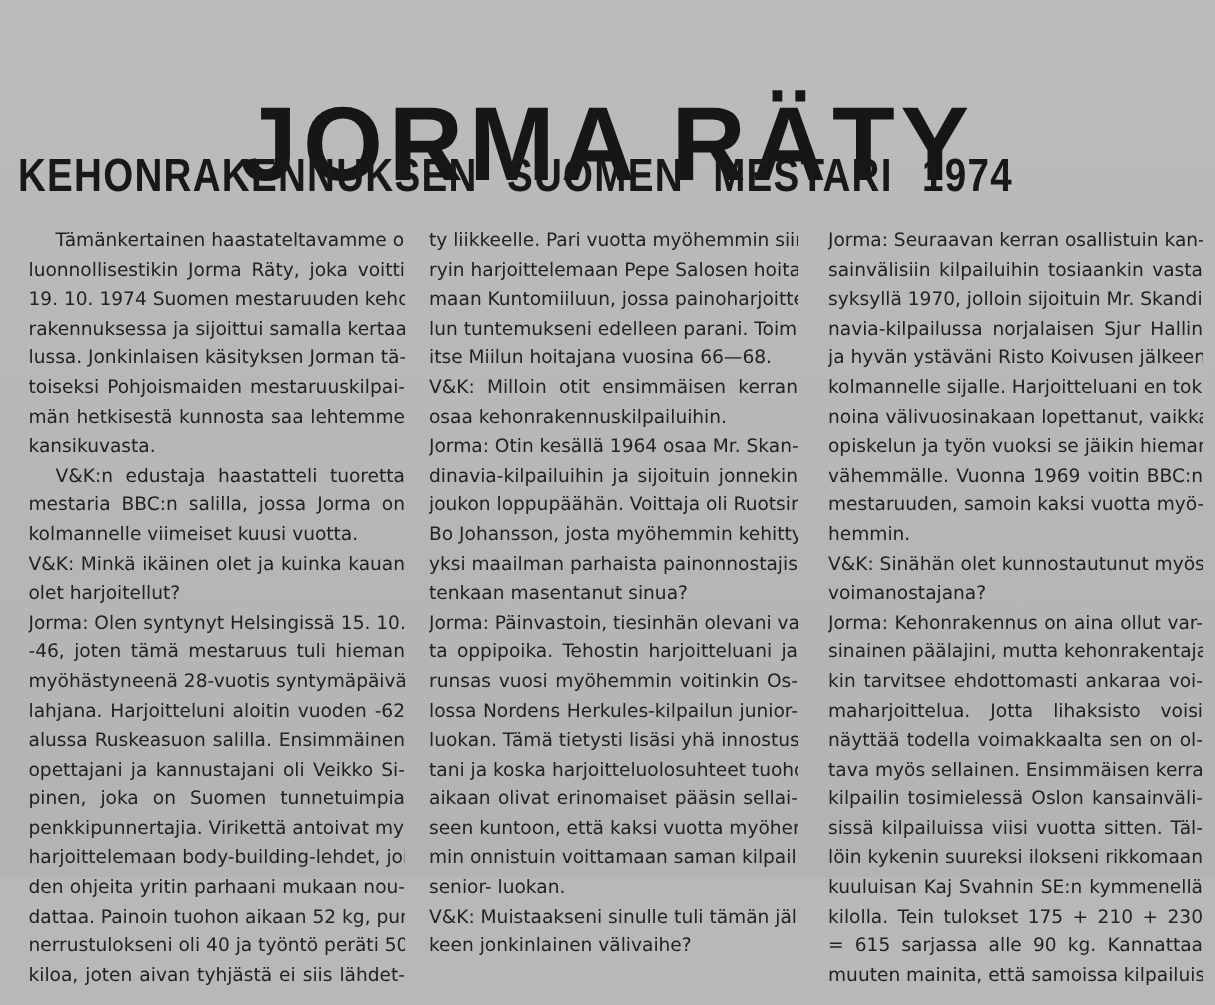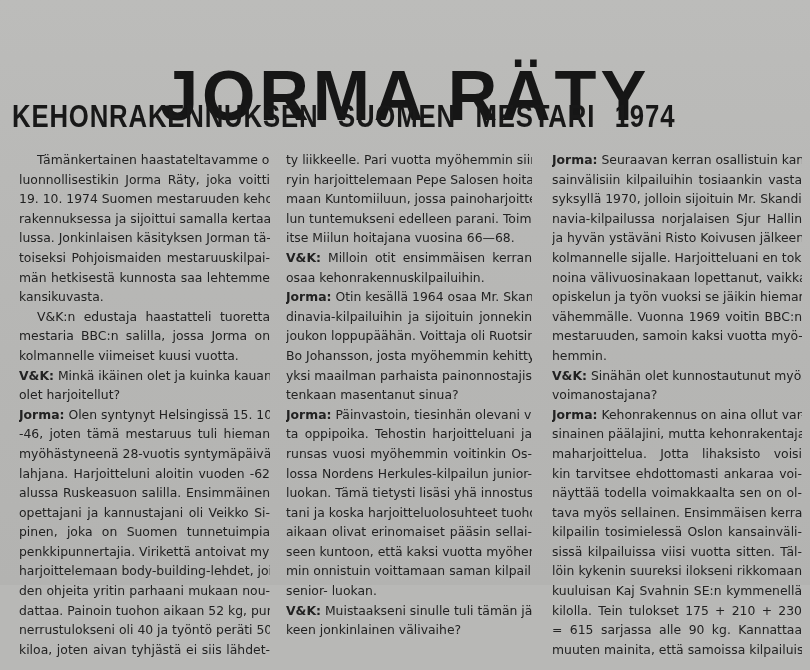--- a/index.html
+++ b/index.html
@@ -70,21 +70,21 @@
       height: 19.6px;
       overflow: hidden;
     }
     .line.last {
       text-align-last: left;
     }
     .line.indent {
       padding-left: 18px;
     }
     .speaker {
-      font-weight: 700;
+      font-weight: 400;
     }
   </style>
 </head>
 <body>
 
 <div class="page">
   <h1 class="title">JORMA RÄTY</h1>
   <div class="subtitle">KEHONRAKENNUKSEN SUOMEN MESTARI 1974</div>
 
   <div class="col col-1">
@@ -151,22 +151,22 @@
       <span class="line"><span>kolmannelle sijalle. Harjoitteluani en toki</span></span>
       <span class="line"><span>noina välivuosinakaan lopettanut, vaikka</span></span>
       <span class="line"><span>opiskelun ja työn vuoksi se jäikin hieman</span></span>
       <span class="line"><span>vähemmälle. Vuonna 1969 voitin BBC:n</span></span>
       <span class="line"><span>mestaruuden, samoin kaksi vuotta myö-</span></span>
       <span class="line last"><span>hemmin.</span></span>
       <span class="line"><span class="speaker">V&amp;K:</span><span> Sinähän olet kunnostautunut myös</span></span>
       <span class="line last"><span>voimanostajana?</span></span>
       <span class="line"><span class="speaker">Jorma:</span><span> Kehonrakennus on aina ollut var-</span></span>
       <span class="line"><span>sinainen päälajini, mutta kehonrakentaja-</span></span>
+      <span class="line"><span>kin tarvitsee ehdottomasti ankaraa voi-</span></span>
       <span class="line"><span>maharjoittelua. Jotta lihaksisto voisi</span></span>
-      <span class="line"><span>kin tarvitsee ehdottomasti ankaraa voi-</span></span>
       <span class="line"><span>näyttää todella voimakkaalta sen on ol-</span></span>
       <span class="line"><span>tava myös sellainen. Ensimmäisen kerran</span></span>
       <span class="line"><span>kilpailin tosimielessä Oslon kansainväli-</span></span>
       <span class="line"><span>sissä kilpailuissa viisi vuotta sitten. Täl-</span></span>
       <span class="line"><span>löin kykenin suureksi ilokseni rikkomaan</span></span>
       <span class="line"><span>kuuluisan Kaj Svahnin SE:n kymmenellä</span></span>
       <span class="line"><span>kilolla. Tein tulokset 175 + 210 + 230</span></span>
       <span class="line"><span>= 615 sarjassa alle 90 kg. Kannattaa</span></span>
       <span class="line"><span>muuten mainita, että samoissa kilpailuis-</span></span>
     </div>

